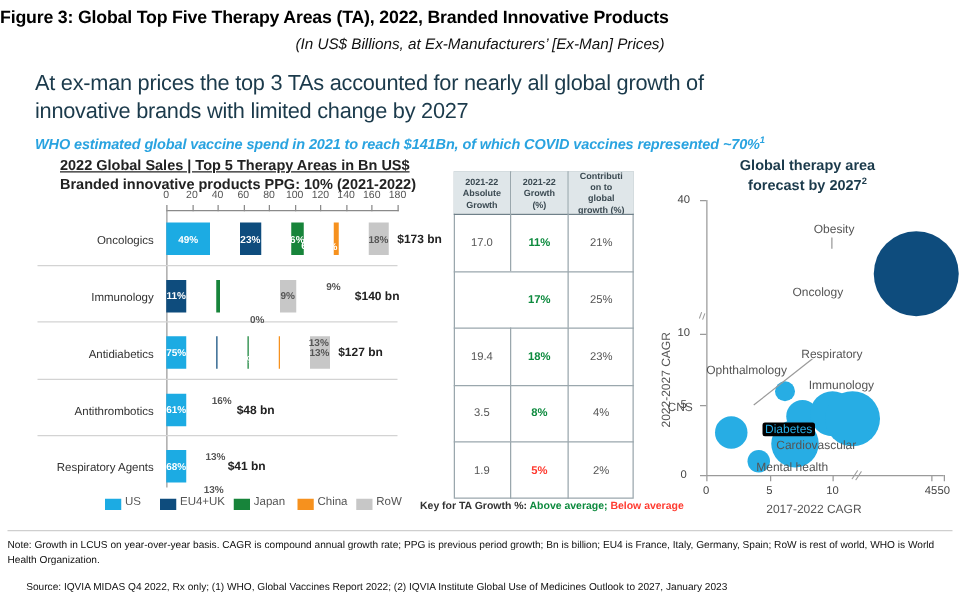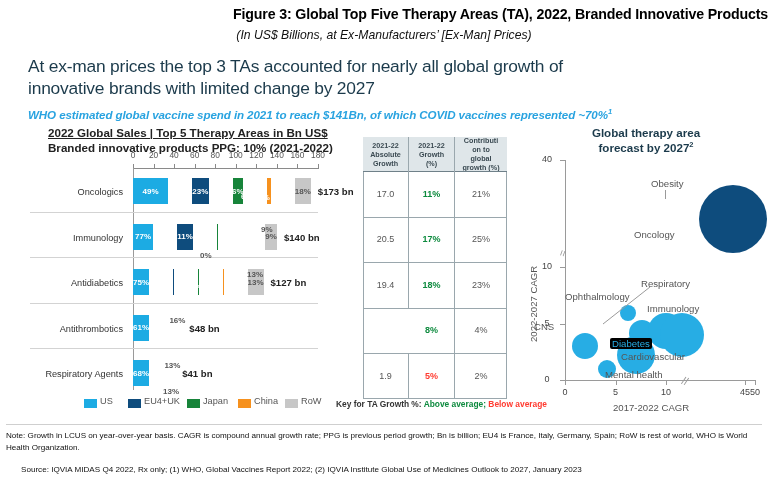--- a/index.html
+++ b/index.html
@@ -4,21 +4,21 @@
 <style>
   html,body{margin:0;padding:0;}
   body{
     width:768px;height:480px;overflow:hidden;
     background:#ffffff;
     font-family:"Liberation Sans", sans-serif;
     color:#1b1b1b;
     position:relative;
   }
   .fig-title{
-    position:absolute;left:0;top:6px;width:768px;text-align:right;
+    position:absolute;left:0;top:6px;width:768px;text-align:left;
     font-size:14.2px;font-weight:bold;color:#000;letter-spacing:-0.15px;
   }
   .fig-sub{
     position:absolute;left:0;top:28px;width:768px;text-align:center;
     font-size:12.2px;font-style:italic;color:#111;
   }
   .headline{
     position:absolute;left:28px;top:55px;width:560px;
     font-size:17.4px;font-weight:normal;color:#1b3a4b;line-height:1.27;
     letter-spacing:-0.2px;
@@ -130,23 +130,20 @@
       <div class="seg " style="width:8.890277777777778px;background:#f6911e;"></div>
       <div class="seg row-gray" style="width:32.004999999999995px;background:#c7c7c7;">
         <span>18%</span>
       </div>
     </div>
     <div class="bar-total" style="left:317.80555555555554px;top:186px;">$173 bn</div>
     <div class="callout" style="left:258.35416666666663px;top:193px;color:#fff;">6%</div>
     <div class="rowline" style="left:30px;top:211.5px;width:288px;"></div>
     <div class="cat-lbl" style="left:28px;top:232.5px;">Immunology</div>
     <div class="bar" style="left:133px;top:223.5px;width:143.8888888888889px;">
-      <div class="seg " style="width:110.79444444444447px;background:#1cabe3;">
-        <span>77%</span>
-      </div>
       <div class="seg " style="width:15.827777777777781px;background:#0e4c7d;">
         <span>11%</span>
       </div>
       <div class="seg " style="width:2.877777777777778px;background:#17843a;"></div>
       <div class="seg " style="width:0px;background:#f6911e;"></div>
       <div class="seg row-gray" style="width:12.950000000000001px;background:#c7c7c7;">
         <span>9%</span>
       </div>
     </div>
     <div class="bar-total" style="left:283.8888888888889px;top:231.5px;">$140 bn</div>
@@ -227,28 +224,28 @@
       <div>Contributi</div>
       <div>on to</div>
       <div>global</div>
       <div>growth (%)</div>
     </div>
     <div class="tdiv" style="left:363px;top:171px;width:144px;background:#6f8089;"></div>
     <div class="tcell tval" style="left:363px;top:171px;width:46px;height:45.5px;">17.0</div>
     <div class="tcell tgrow" style="left:409px;top:171px;width:46px;height:45.5px;color:#0d8a3e;">11%</div>
     <div class="tcell tval" style="left:455px;top:171px;width:52px;height:45.5px;border-right:none;">21%</div>
     <div class="tdiv" style="left:363px;top:216.5px;width:144px;background:#9aa7ad;"></div>
-    <div class="tcell tval" style="left:363px;top:216.5px;width:46px;height:45.5px;">20.5</div>
     <div class="tcell tgrow" style="left:409px;top:216.5px;width:46px;height:45.5px;color:#0d8a3e;">17%</div>
     <div class="tcell tval" style="left:455px;top:216.5px;width:52px;height:45.5px;border-right:none;">25%</div>
     <div class="tdiv" style="left:363px;top:262px;width:144px;background:#9aa7ad;"></div>
     <div class="tcell tval" style="left:363px;top:262px;width:46px;height:45.5px;">19.4</div>
     <div class="tcell tgrow" style="left:409px;top:262px;width:46px;height:45.5px;color:#0d8a3e;">18%</div>
     <div class="tcell tval" style="left:455px;top:262px;width:52px;height:45.5px;border-right:none;">23%</div>
     <div class="tdiv" style="left:363px;top:307.5px;width:144px;background:#9aa7ad;"></div>
+    <div class="tcell tval" style="left:363px;top:307.5px;width:46px;height:45.5px;">3.5</div>
     <div class="tcell tgrow" style="left:409px;top:307.5px;width:46px;height:45.5px;color:#0d8a3e;">8%</div>
     <div class="tcell tval" style="left:455px;top:307.5px;width:52px;height:45.5px;border-right:none;">4%</div>
     <div class="tdiv" style="left:363px;top:353px;width:144px;background:#9aa7ad;"></div>
     <div class="tcell tval" style="left:363px;top:353px;width:46px;height:45.5px;">1.9</div>
     <div class="tcell tgrow" style="left:409px;top:353px;width:46px;height:45.5px;color:#ff3b30;">5%</div>
     <div class="tcell tval" style="left:455px;top:353px;width:52px;height:45.5px;border-right:none;">2%</div>
   </div>
 
 <div class="sc-title" style="left:556px;top:126px;width:180px;">
   <span>Global therapy area</span><br>

